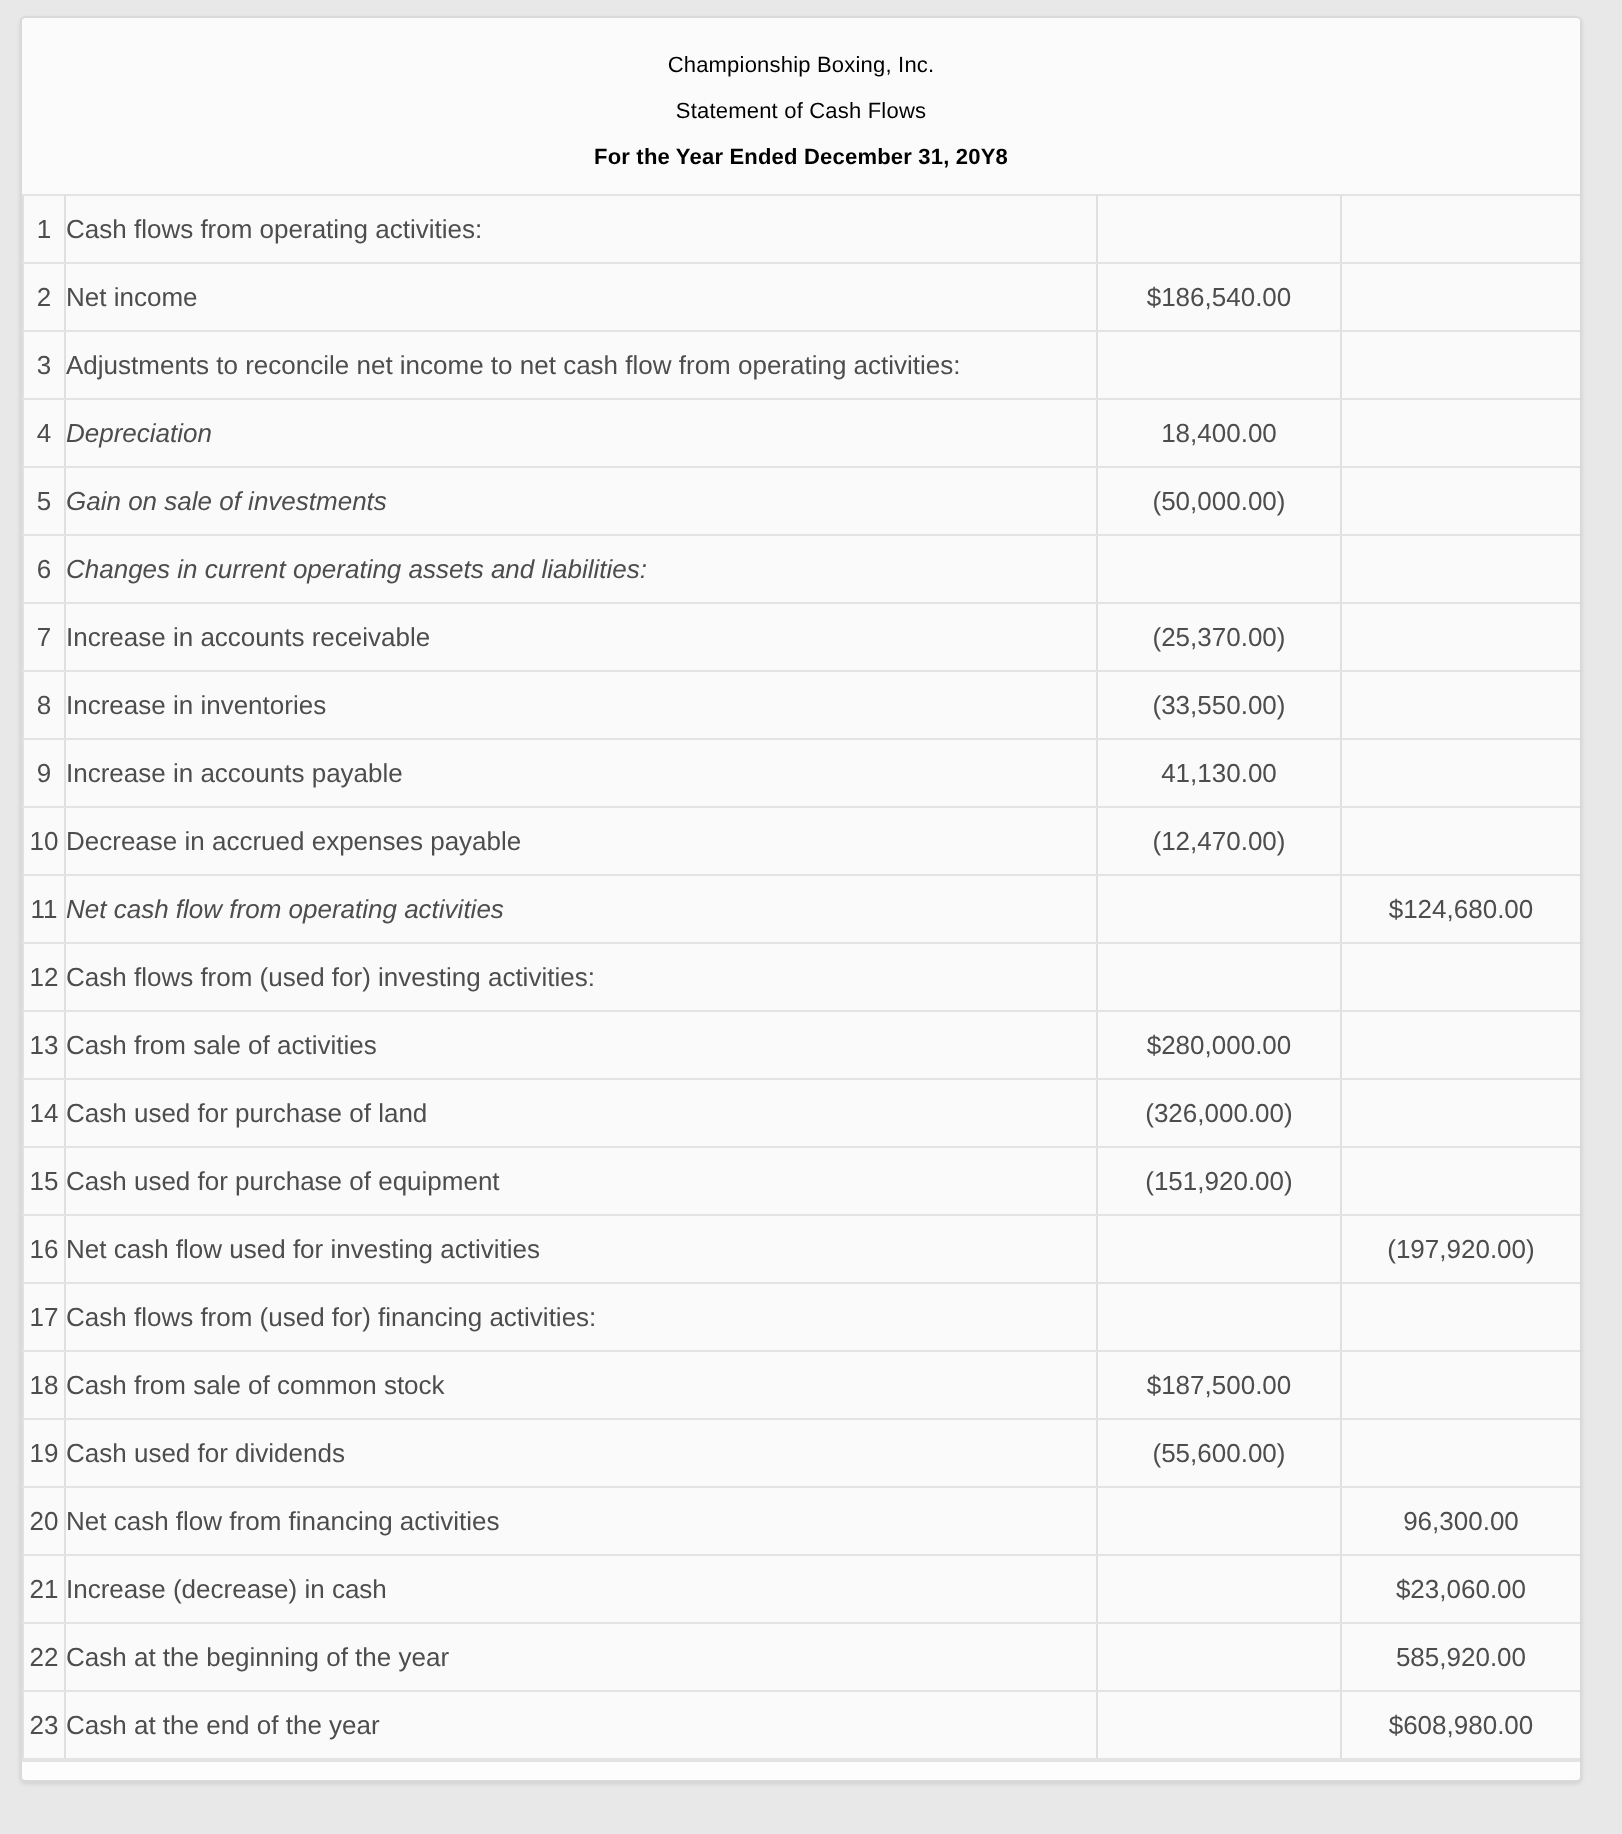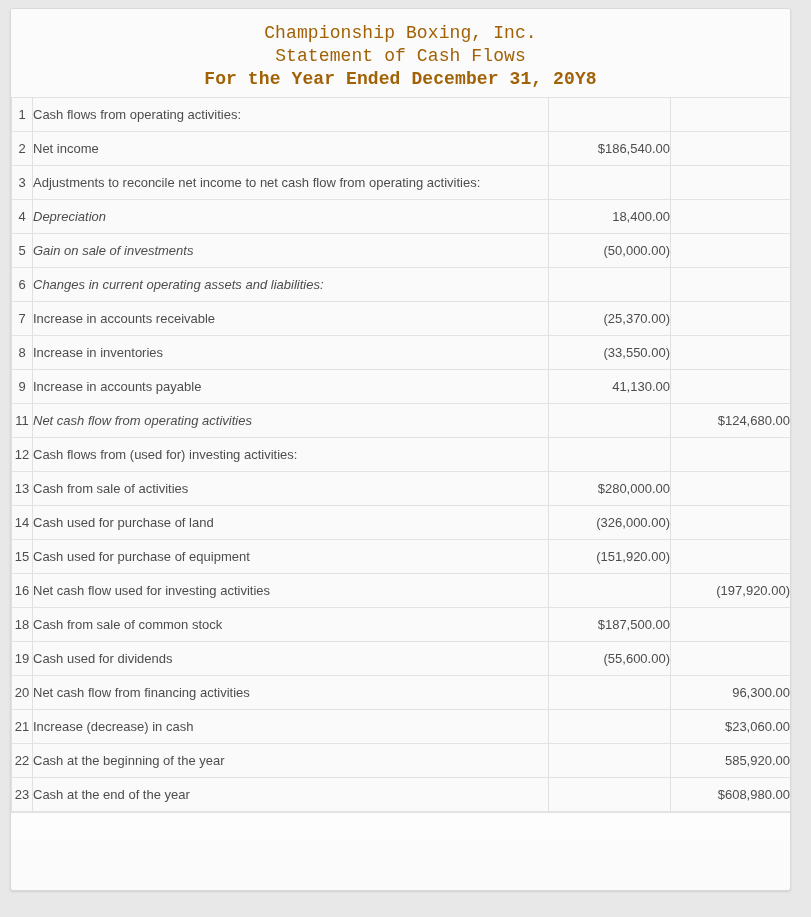--- a/index.html
+++ b/index.html
@@ -30,25 +30,24 @@
     box-shadow: 0 1px 2px rgba(0,0,0,0.10);
     overflow: hidden;
   }
   .titleblock {
     padding-top: 13px;
     padding-bottom: 6px;
     text-align: center;
     background: #fbfbfb;
   }
   .title-line {
-    color: #a16207;
-    font-size: 18px;
+    color: #000000;
+    font-size: 11px;
     line-height: 23px;
     letter-spacing: 0.1px;
-    font-family: Liberation Mono, monospace;
   }
   .title-line.bold { font-weight: bold; }
 
   table.cashflow {
     width: 100%;
     border-collapse: collapse;
     table-layout: fixed;
     background: #fbfbfb;
   }
   table.cashflow col.c-num   { width: 21px; }
@@ -77,21 +76,21 @@
     border-right: 1px solid #dcdcdc;
     padding: 0 2px 0 0;
   }
   td.label {
     text-align: left;
     padding-left: 8px;
     white-space: nowrap;
     overflow: hidden;
   }
   td.val {
-    text-align: right;
+    text-align: center;
     padding-right: 9px;
     white-space: nowrap;
   }
   .ind0 { padding-left: 8px; }
   .ind1 { padding-left: 21px; }
   .ind2 { padding-left: 34px; font-style: italic; }
   .ind3 { padding-left: 48px; }
 
   td.underline { border-bottom: 2px solid #6e6e6e; }
 
@@ -169,20 +168,26 @@
             <td class="val">(33,550.00)</td>
             <td class="val"></td>
           </tr>
           <tr>
             <td class="rownum">9</td>
             <td class="label ind3">Increase in accounts payable</td>
             <td class="val">41,130.00</td>
             <td class="val"></td>
           </tr>
           <tr>
+            <td class="rownum">10</td>
+            <td class="label ind3">Decrease in accrued expenses payable</td>
+            <td class="val underline">(12,470.00)</td>
+            <td class="val"></td>
+          </tr>
+          <tr>
             <td class="rownum">11</td>
             <td class="label ind2">Net cash flow from operating activities</td>
             <td class="val"></td>
             <td class="val">$124,680.00</td>
           </tr>
           <tr>
             <td class="rownum">12</td>
             <td class="label ind0">Cash flows from (used for) investing activities:</td>
             <td class="val"></td>
             <td class="val"></td>
@@ -205,20 +210,26 @@
             <td class="val underline">(151,920.00)</td>
             <td class="val"></td>
           </tr>
           <tr>
             <td class="rownum">16</td>
             <td class="label ind1">Net cash flow used for investing activities</td>
             <td class="val"></td>
             <td class="val">(197,920.00)</td>
           </tr>
           <tr>
+            <td class="rownum">17</td>
+            <td class="label ind0">Cash flows from (used for) financing activities:</td>
+            <td class="val"></td>
+            <td class="val"></td>
+          </tr>
+          <tr>
             <td class="rownum">18</td>
             <td class="label ind1">Cash from sale of common stock</td>
             <td class="val">$187,500.00</td>
             <td class="val"></td>
           </tr>
           <tr>
             <td class="rownum">19</td>
             <td class="label ind1">Cash used for dividends</td>
             <td class="val underline">(55,600.00)</td>
             <td class="val"></td>

